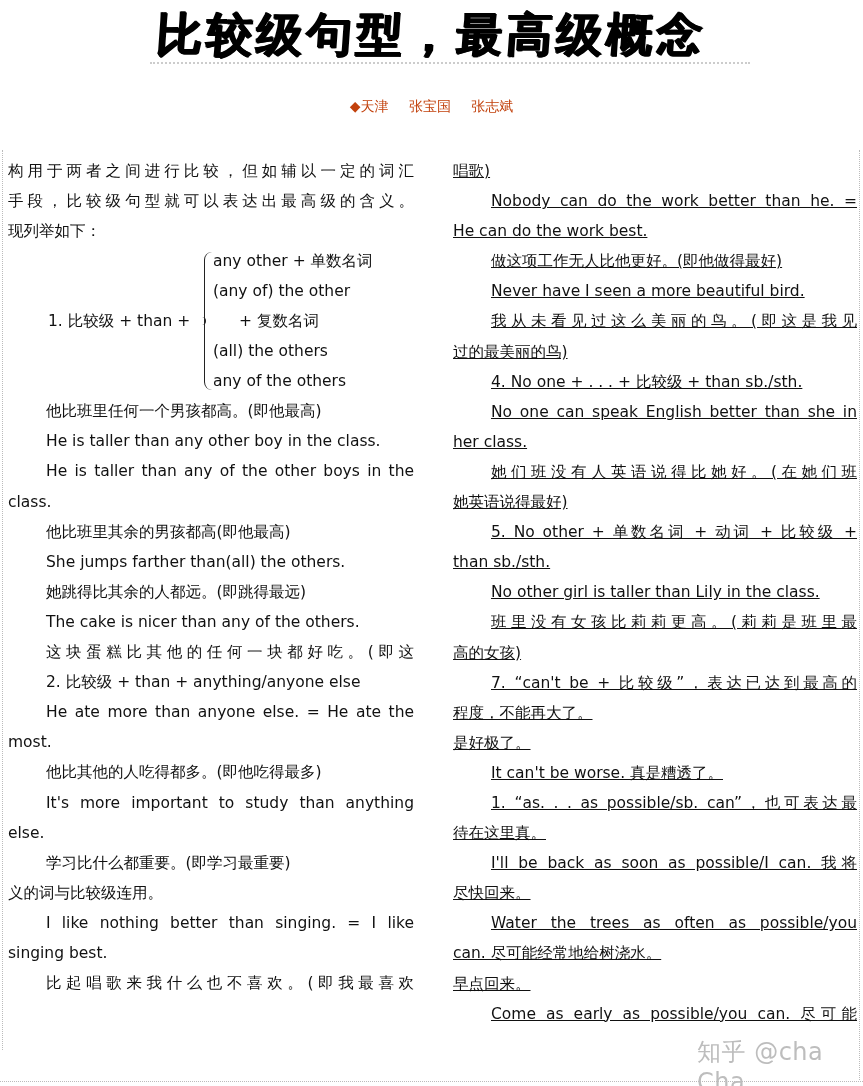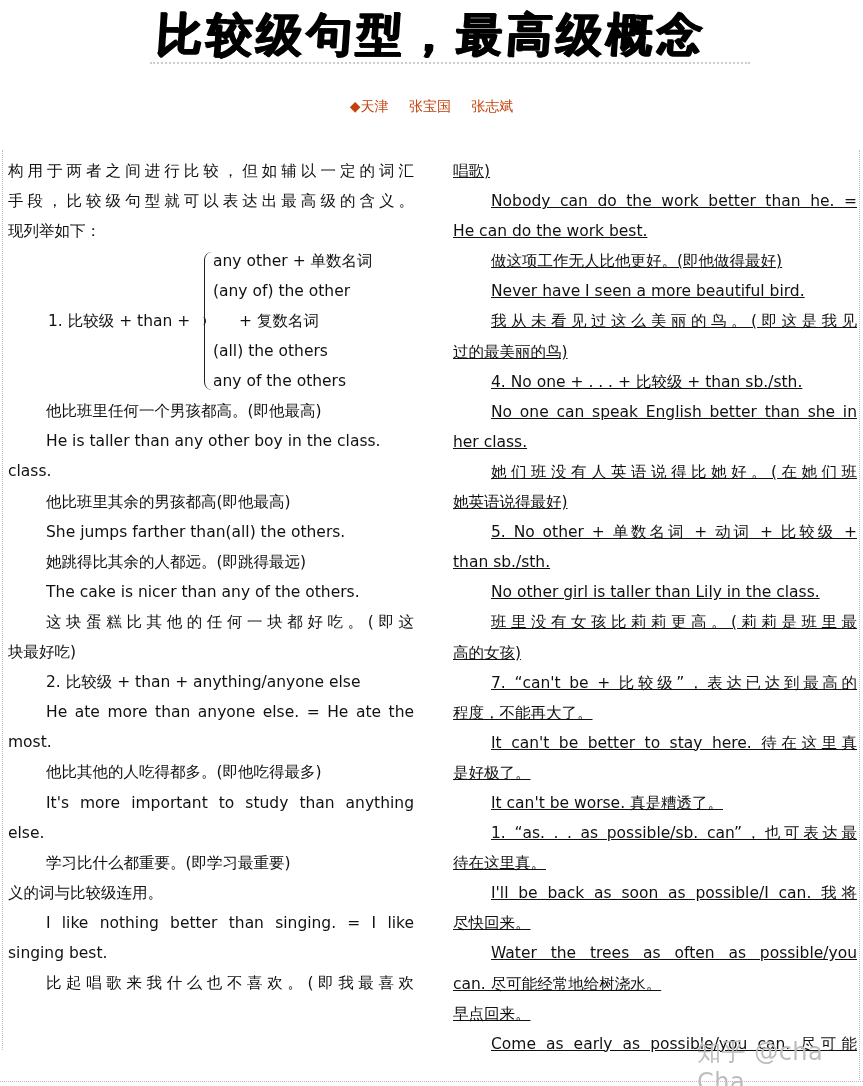--- a/index.html
+++ b/index.html
@@ -70,27 +70,27 @@
         <div>(any of) the other</div>
         <div class="sub">+ 复数名词</div>
         <div>(all) the others</div>
         <div>any of the others</div>
       </div>
     </div>
 
     <div id="left-lines">
         <div class="ln ind">他比班里任何一个男孩都高。(即他最高)</div>
         <div class="ln ind">He is taller than any other boy in the class.</div>
+        <div class="ln ind just">He is taller than any of the other boys in the</div>
         <div class="ln">class.</div>
         <div class="ln ind">他比班里其余的男孩都高(即他最高)</div>
         <div class="ln ind">She jumps farther than(all) the others.</div>
         <div class="ln ind">她跳得比其余的人都远。(即跳得最远)</div>
         <div class="ln ind">The cake is nicer than any of the others.</div>
         <div class="ln ind just">这块蛋糕比其他的任何一块都好吃。(即这</div>
-        <div class="ln">块最好吃)</div>
         <div class="ln ind">2. 比较级 + than + anything/anyone else</div>
         <div class="ln ind just">He ate more than anyone else. = He ate the</div>
         <div class="ln">most.</div>
         <div class="ln ind">他比其他的人吃得都多。(即他吃得最多)</div>
         <div class="ln ind just">It's more important to study than anything</div>
         <div class="ln">else.</div>
         <div class="ln ind">学习比什么都重要。(即学习最重要)</div>
         <div class="ln">义的词与比较级连用。</div>
         <div class="ln ind just">I like nothing better than singing. = I like</div>
         <div class="ln">singing best.</div>
@@ -112,21 +112,20 @@
         <div class="ln">her class.</div>
         <div class="ln ind just">她们班没有人英语说得比她好。(在她们班</div>
         <div class="ln">她英语说得最好)</div>
         <div class="ln ind just">5. No other + 单数名词 + 动词 + 比较级 +</div>
         <div class="ln">than sb./sth.</div>
         <div class="ln ind">No other girl is taller than Lily in the class.</div>
         <div class="ln ind just">班里没有女孩比莉莉更高。(莉莉是班里最</div>
         <div class="ln">高的女孩)</div>
         <div class="ln ind just">7. “can't be + 比较级”，表达已达到最高的</div>
         <div class="ln">程度，不能再大了。</div>
-        <div class="ln ind just">It can't be better to stay here. 待在这里真</div>
         <div class="ln">是好极了。</div>
         <div class="ln ind">It can't be worse. 真是糟透了。</div>
         <div class="ln ind just">1. “as. . . as possible/sb. can”，也可表达最</div>
         <div class="ln">待在这里真。</div>
         <div class="ln ind just">I'll be back as soon as possible/I can. 我将</div>
         <div class="ln">尽快回来。</div>
         <div class="ln ind just">Water the trees as often as possible/you</div>
         <div class="ln">can. 尽可能经常地给树浇水。</div>
         <div class="ln">早点回来。</div>
         <div class="ln ind just">Come as early as possible/you can. 尽可能</div>

